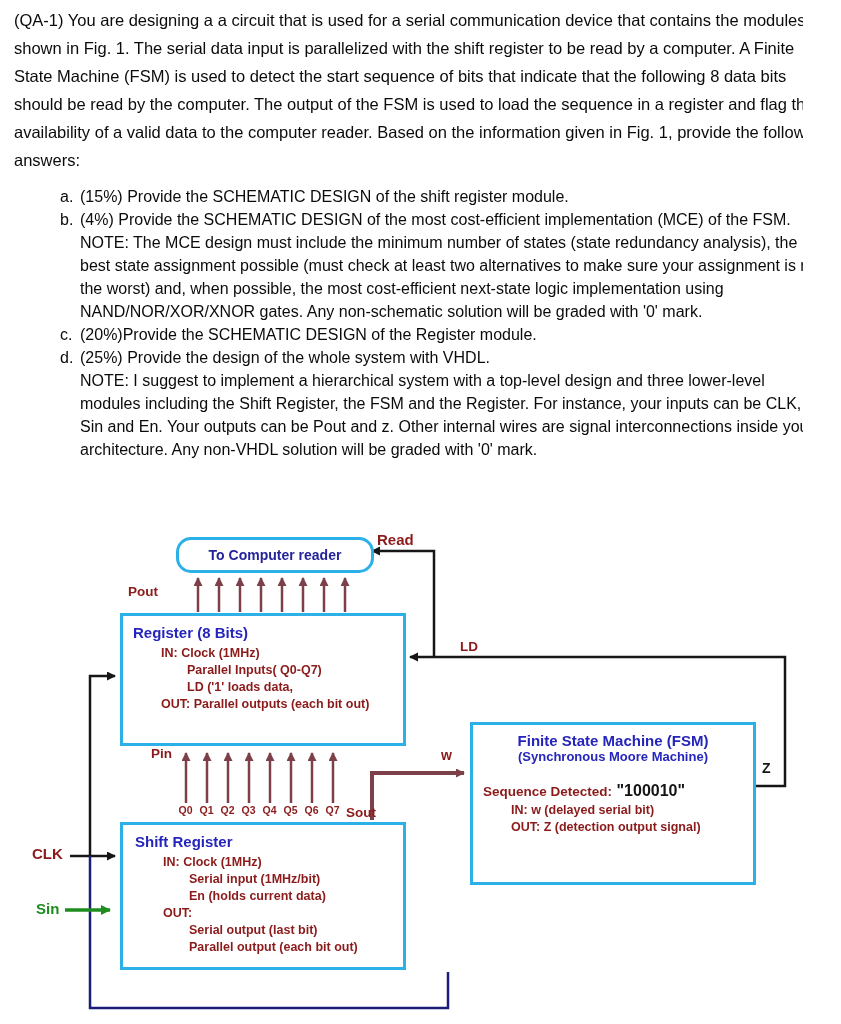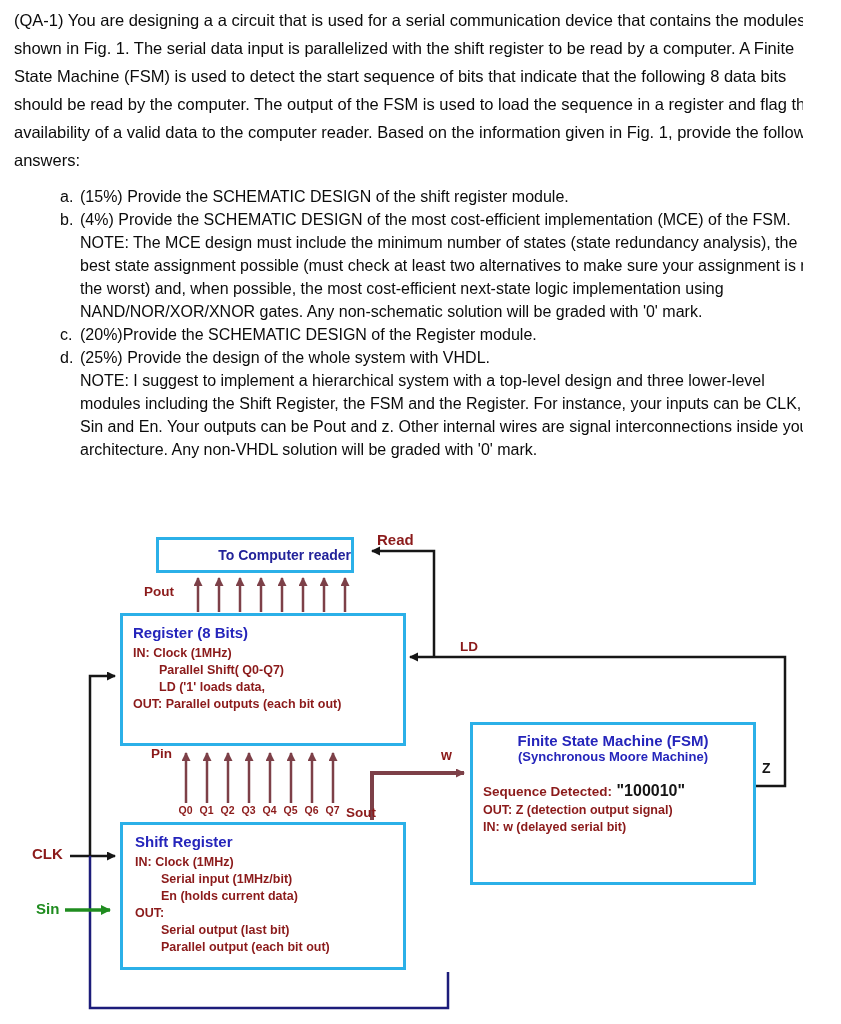--- a/index.html
+++ b/index.html
@@ -20,43 +20,43 @@
   .wires { position:absolute; left:0; top:0; z-index:1; }
   .w-maroon { stroke:var(--arrow-maroon,#7d4048); fill:none; }
   .f-maroon { fill:var(--arrow-maroon,#7d4048); }
   .w-black  { stroke:var(--wire-black,#161616); fill:none; }
   .f-black  { fill:var(--wire-black,#161616); }
   .w-navy   { stroke:var(--wire-navy,#1c1c7a); fill:none; }
   .w-green  { stroke:var(--sin-green,#21a021); fill:none; }
   .f-green  { fill:var(--sin-green,#21a021); }
 
   .dbox { position:absolute; background:#fff; border:3px solid var(--box-border,#2bb0e8); box-sizing:border-box; z-index:2; }
-  .reader-box { left:156px; top:537px; width:198px; height:36px; display:flex; align-items:center; justify-content:flex-end; }
+  .reader-box { left:176px; top:537px; width:198px; height:36px; display:flex; align-items:center; justify-content:center;border-radius:15px; }
   .reader-title { font-weight:bold; font-size:14px; color:var(--reader-navy,#23239a); }
   .register-box { left:120px; top:613px; width:286px; height:133px; padding:4px 10px; }
   .shift-box { left:120px; top:822px; width:286px; height:148px; padding:4px 12px; }
   .fsm-box { left:470px; top:722px; width:286px; height:163px; padding:5px 10px; }
 
   .box-title { color:var(--title-blue,#2525bb); font-weight:bold; font-size:15px; margin:4px 0 4px; }
-  .box-line { color:var(--body-maroon,#8b1a1a); font-weight:bold; font-size:12.5px; line-height:17px; white-space:nowrap; }
+  .box-line { color:var(--body-maroon,#8b1a1a); font-weight:bold; font-size:12.5px; line-height:17px; white-space:nowrap;margin-left:28px; }
   .ind1 { padding-left:26px; }
   .ind2 { padding-left:40px; }
 
   .fsm-title { text-align:center; margin:2px 0 0; }
   .fsm-subtitle { text-align:center; font-weight:bold; font-size:13px; color:var(--title-blue,#2525bb); }
   .fsm-seq { margin:18px 0 2px; white-space:nowrap; }
   .seq-label { font-weight:bold; font-size:13.5px; color:var(--body-maroon,#8b1a1a); }
   .seq-value { font-weight:bold; font-size:16px; color:var(--seq-black,#141414); }
 
   .flabel { position:absolute; z-index:3; font-weight:bold; white-space:nowrap; }
   .lab-maroon { color:var(--body-maroon,#8b1a1a); }
   .lab-green { color:var(--sin-green,#1f8c1f); }
   .lab-black { color:var(--wire-black,#161616); }
   .read-label { left:377px; top:531px; font-size:15px; }
-  .pout-label { left:144px; top:584px; font-size:13.5px; }
+  .pout-label { left:128px; top:584px; font-size:13.5px; }
   .pin-label  { left:151px; top:746px; font-size:13.5px; }
   .ld-label   { left:441px; top:639px; font-size:13.5px;margin-left:19px; }
   .w-label    { left:441px; top:747px; font-size:14px; }
   .z-label    { left:762px; top:760px; font-size:14px; }
   .sout-label { left:346px; top:805px; font-size:13.5px; }
   .clk-label  { left:32px; top:845px; font-size:15px; }
   .sin-label  { left:36px; top:900px; font-size:15px; }
   .qbits-row { position:absolute; left:175px; top:804px; width:168px; display:flex; z-index:3; }
   .qbits-row span { width:21px; text-align:center; font-size:10.5px; font-weight:bold; color:var(--body-maroon,#8b1a1a); }
 </style>
@@ -147,21 +147,21 @@
       <path class="w-green" stroke-width="3.5" d="M65 910 H110" marker-end="url(#ah-green)"></path>
     </svg>
 
     <div class="dbox reader-box">
       <span class="reader-title">To Computer reader</span>
     </div>
 
     <div class="dbox register-box">
       <div class="box-title">Register (8 Bits)</div>
       <div class="box-line">IN: Clock (1MHz)</div>
-      <div class="box-line ind1">Parallel Shift( Q0-Q7)</div>
+      <div class="box-line ind1">Parallel Inputs( Q0-Q7)</div>
       <div class="box-line ind1">LD ('1' loads data,</div>
       <div class="box-line">OUT: Parallel outputs (each bit out)</div>
     </div>
 
     <div class="dbox shift-box">
       <div class="box-title">Shift Register</div>
       <div class="box-line">IN: Clock (1MHz)</div>
       <div class="box-line ind1">Serial input (1MHz/bit)</div>
       <div class="box-line ind1">En (holds current data)</div>
       <div class="box-line">OUT:</div>
@@ -169,22 +169,22 @@
       <div class="box-line ind1">Parallel output (each bit out)</div>
     </div>
 
     <div class="dbox fsm-box">
       <div class="box-title fsm-title">Finite State Machine (FSM)</div>
       <div class="fsm-subtitle">(Synchronous Moore Machine)</div>
       <div class="fsm-seq">
         <span class="seq-label">Sequence Detected:</span>
         <span class="seq-value">"100010"</span>
       </div>
+      <div class="box-line">IN: w (delayed serial bit)</div>
       <div class="box-line">OUT: Z (detection output signal)</div>
-      <div class="box-line">IN: w (delayed serial bit)</div>
     </div>
 
     <span class="flabel lab-maroon read-label">Read</span>
     <span class="flabel lab-maroon pout-label">Pout</span>
     <span class="flabel lab-maroon pin-label">Pin</span>
     <span class="flabel lab-maroon ld-label">LD</span>
     <span class="flabel lab-maroon w-label">w</span>
     <span class="flabel lab-black z-label">Z</span>
     <span class="flabel lab-maroon sout-label">Sout</span>
     <span class="flabel lab-maroon clk-label">CLK</span>

